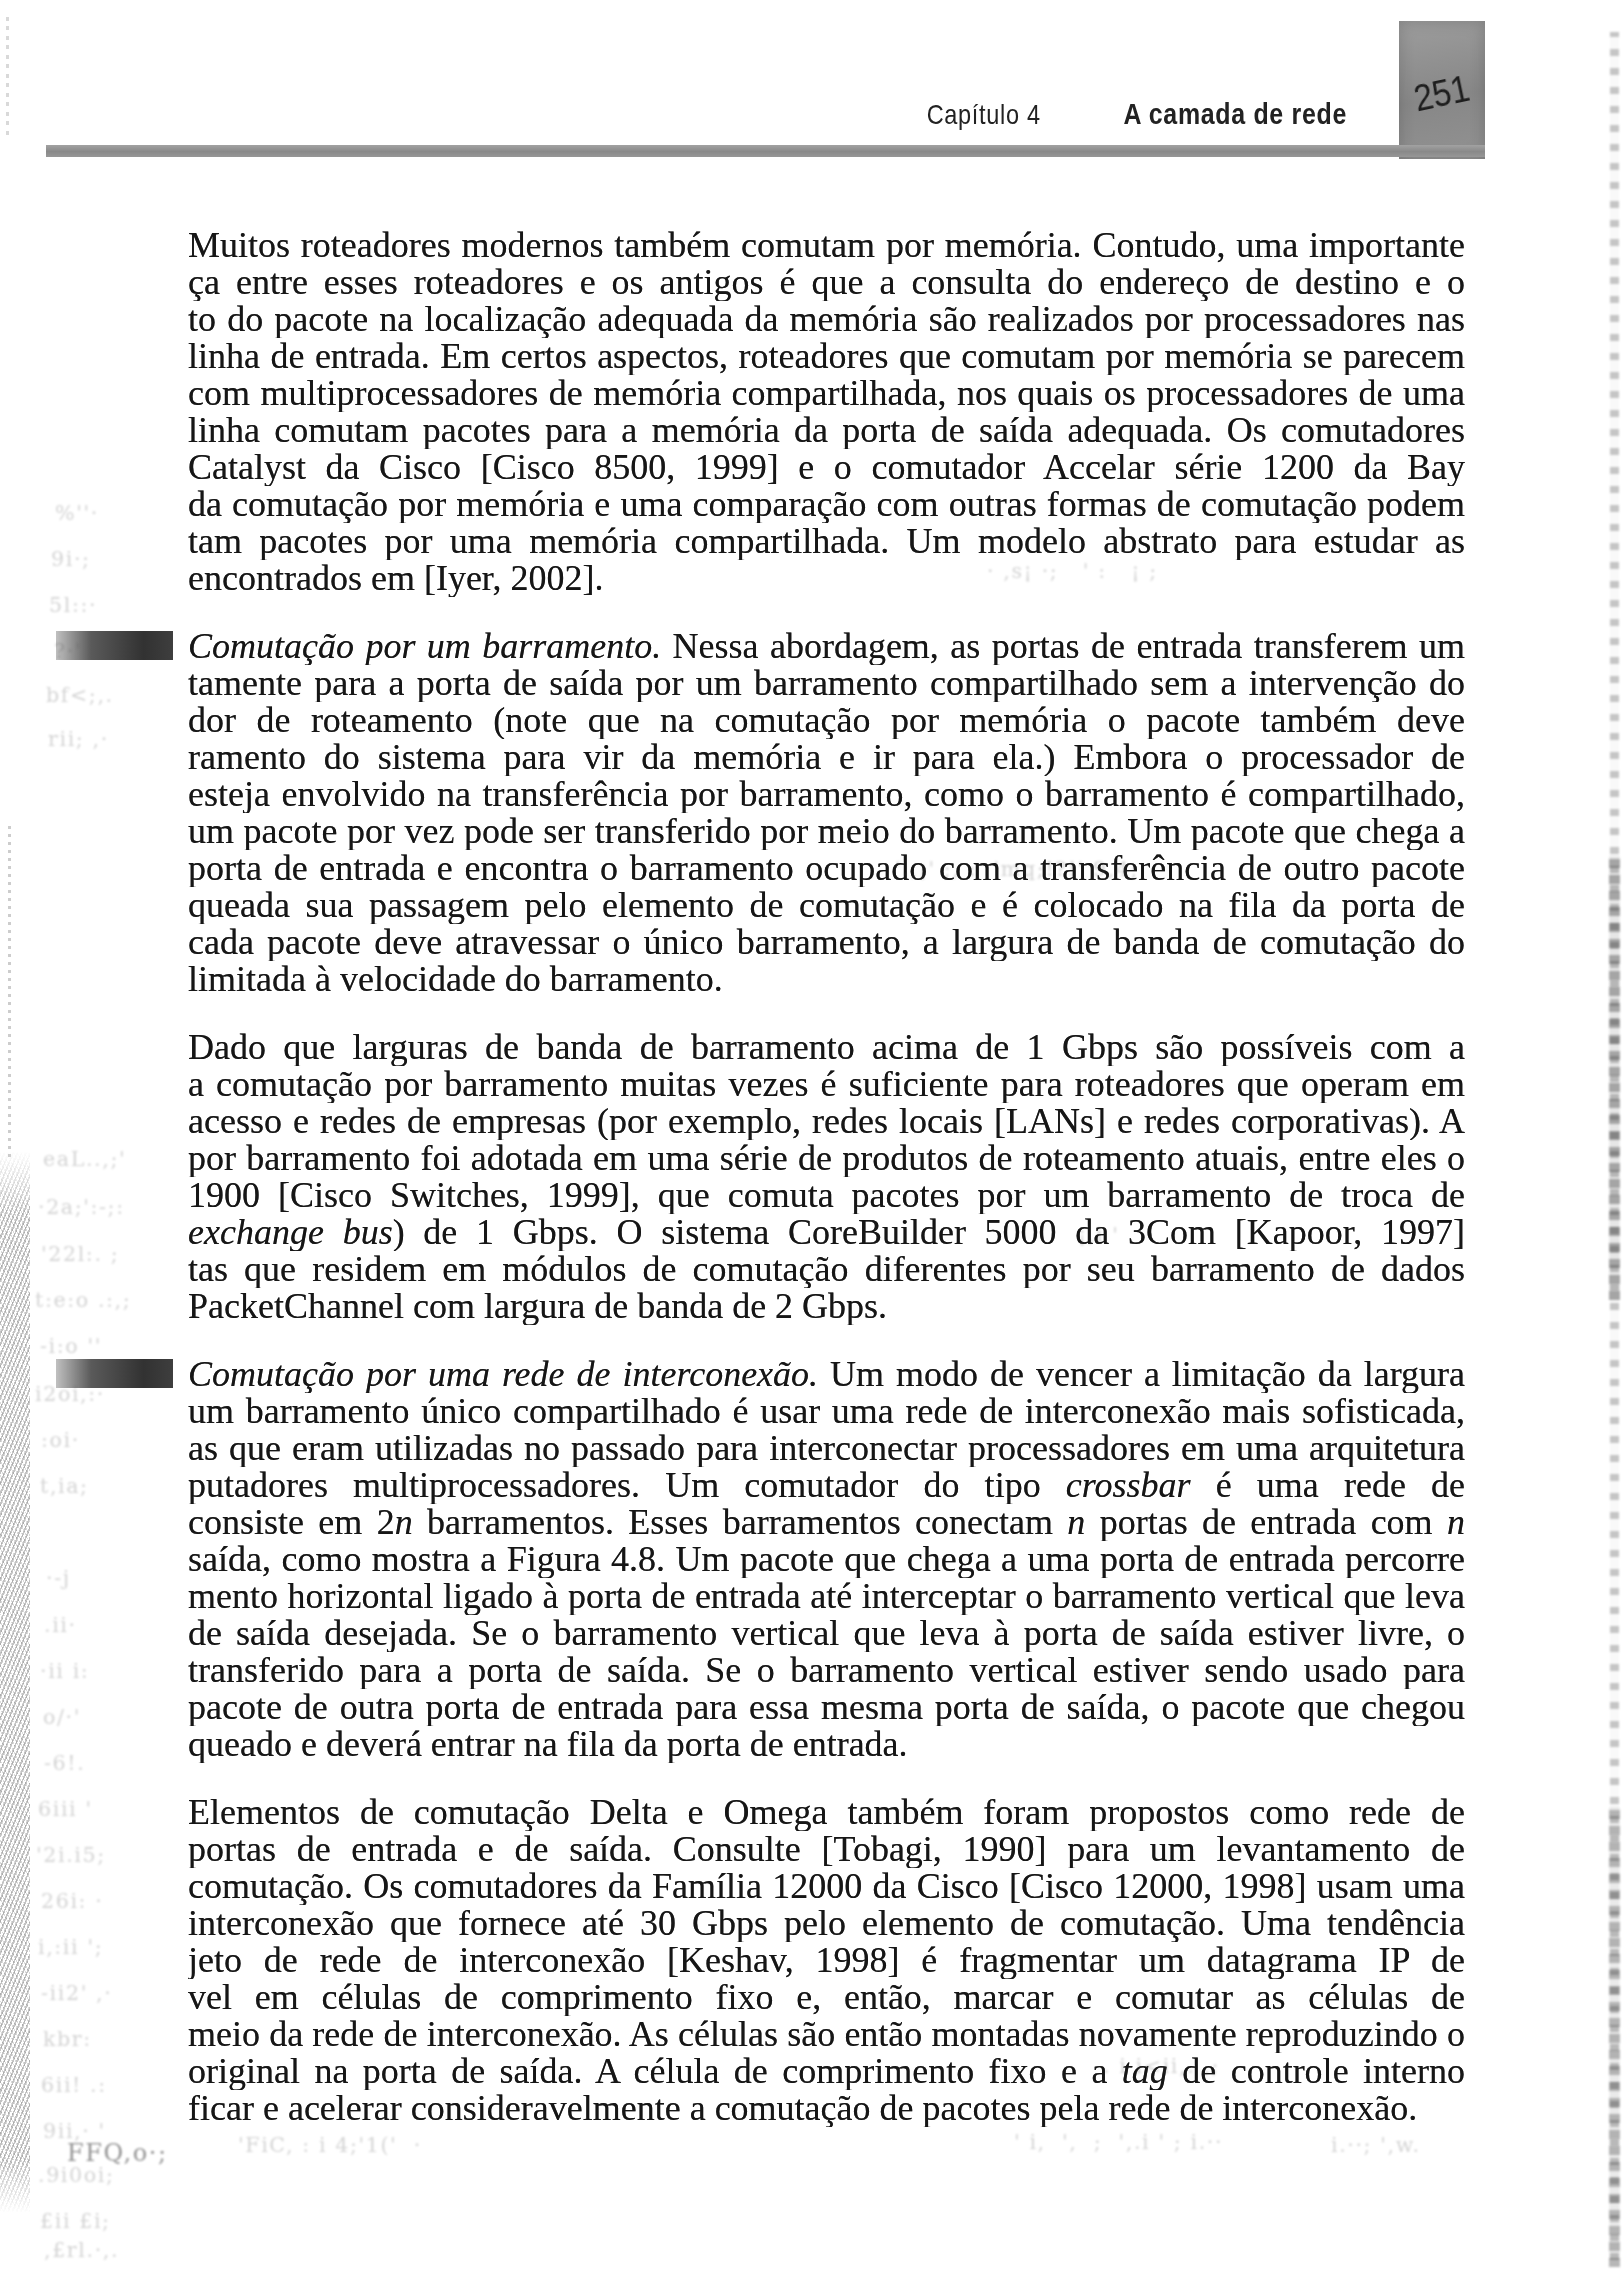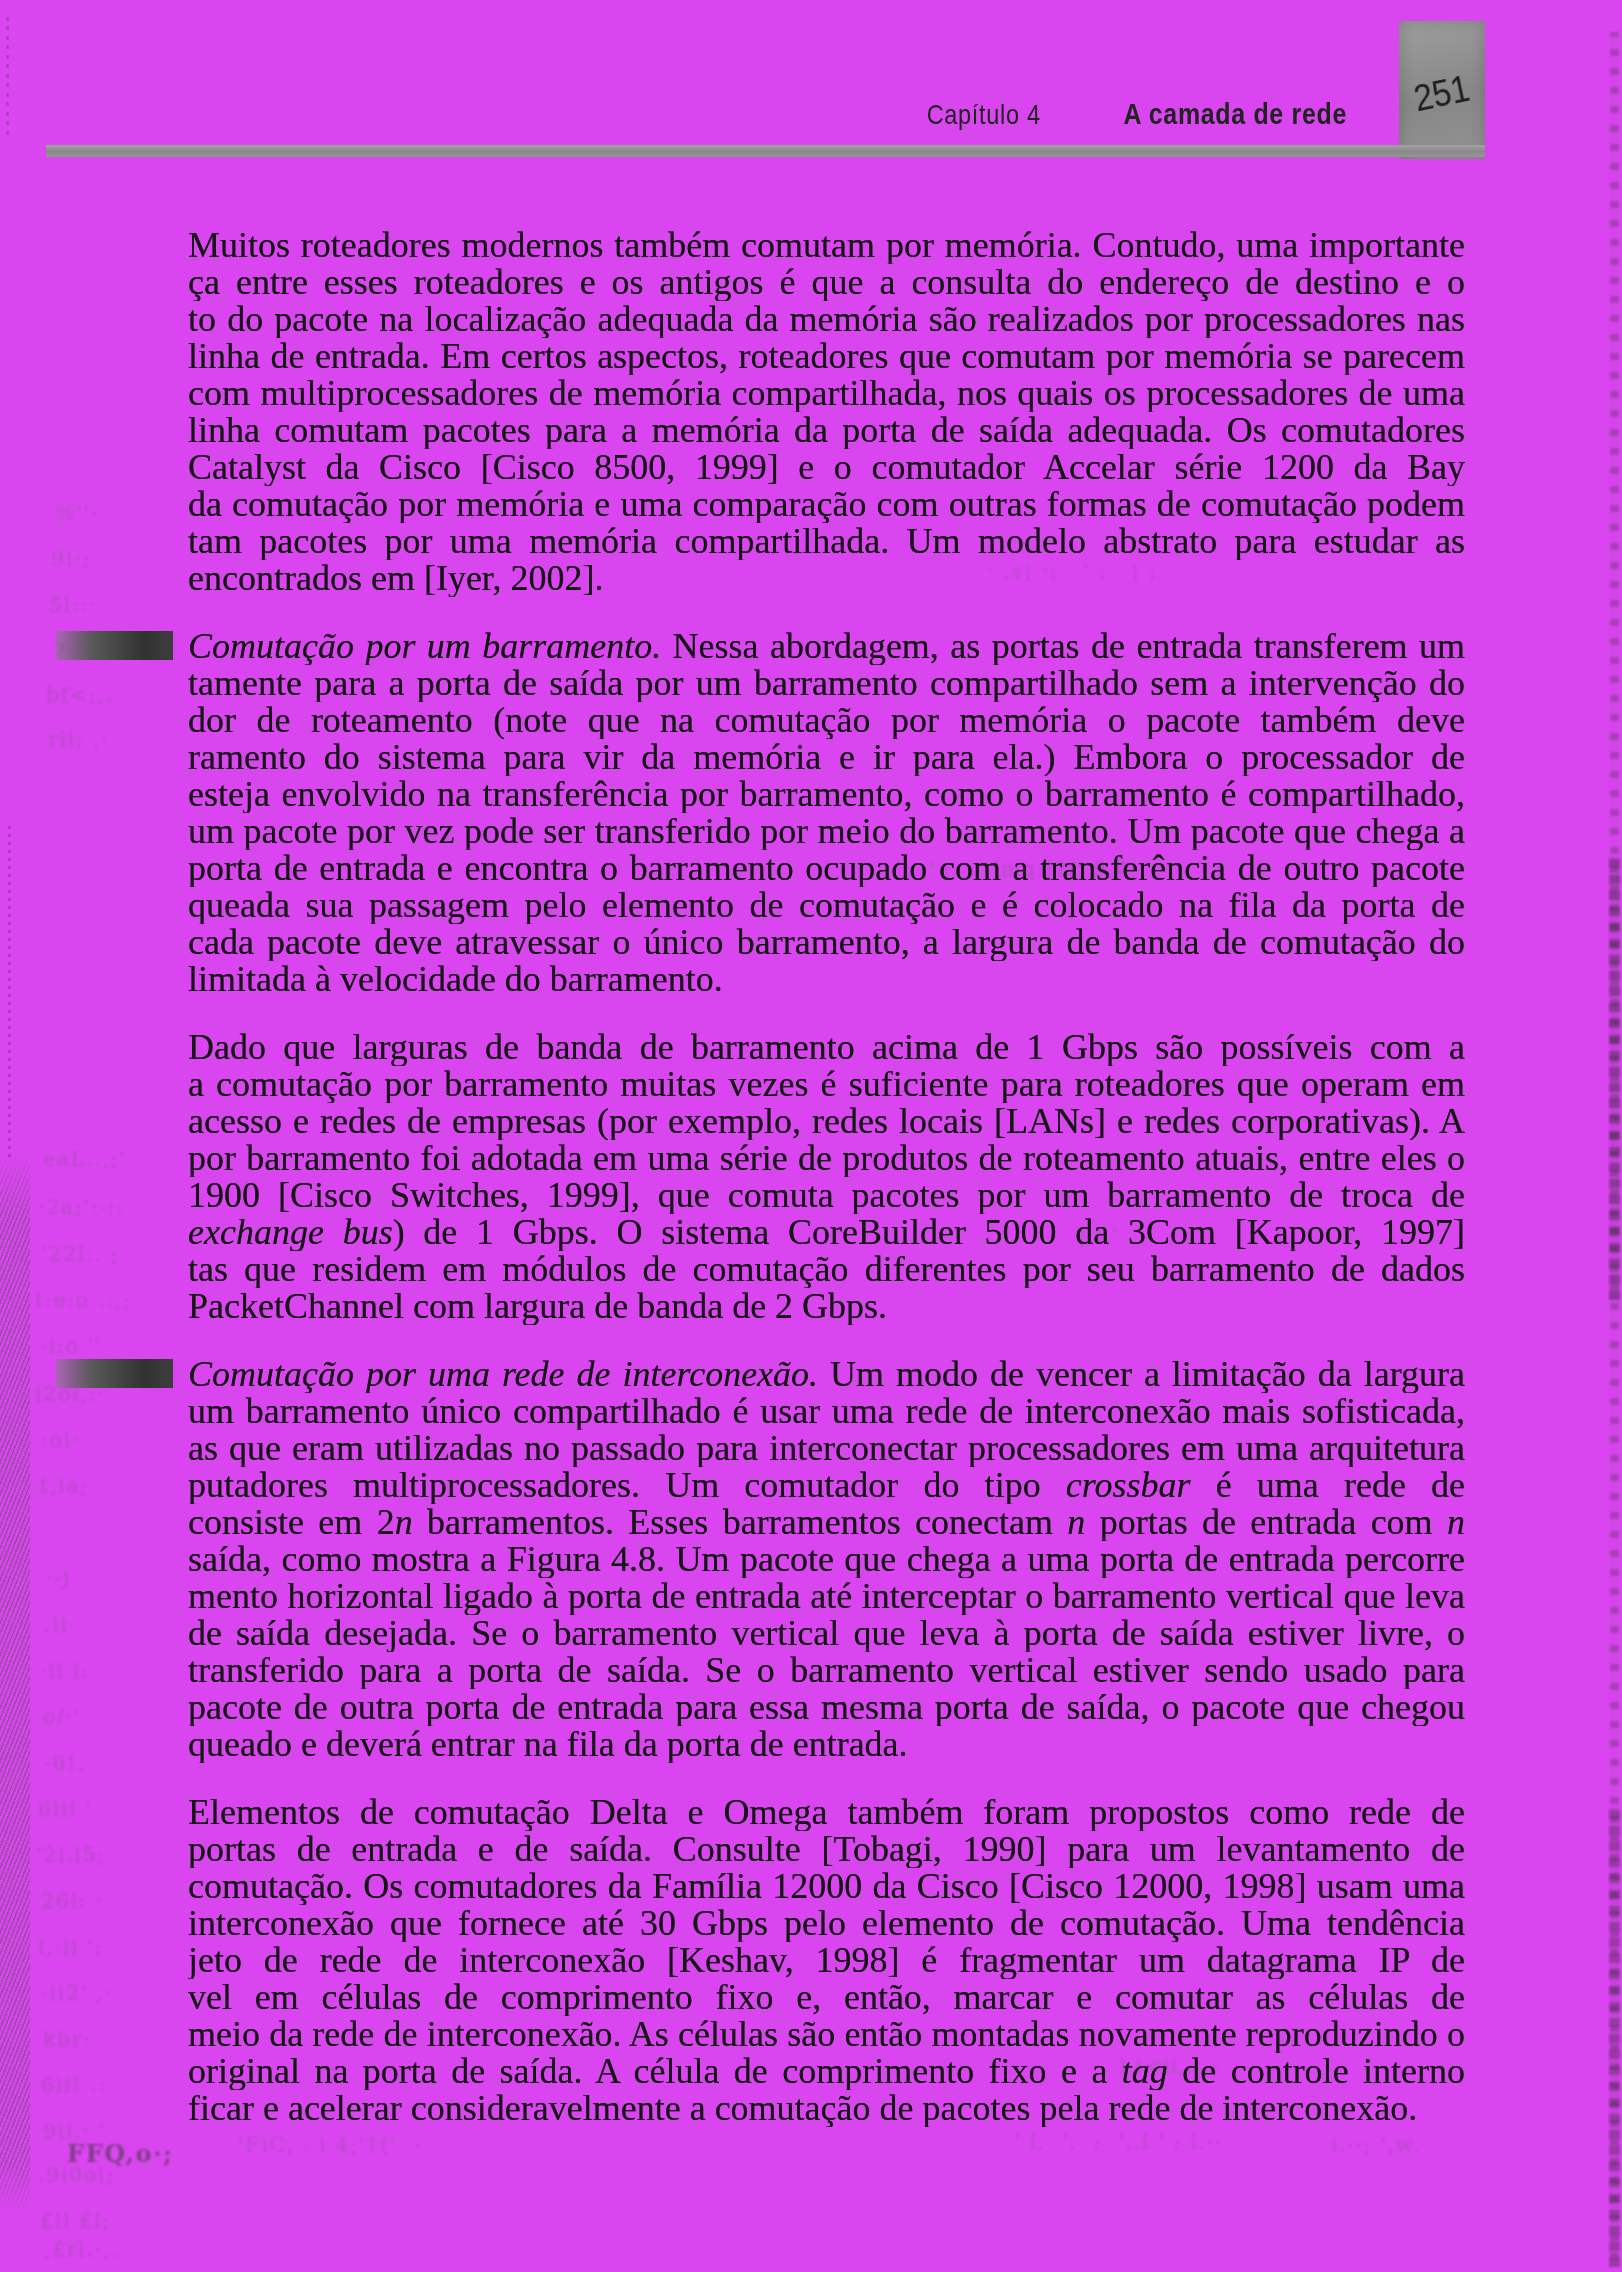--- a/index.html
+++ b/index.html
@@ -1,18 +1,18 @@
 <!DOCTYPE html>
 <html style="font-size:12.7px"><head>
 <meta charset="utf-8">
 <style>
   html,body { margin:0; padding:0; background:#e8e8e6; }
   .page {
     position:relative; width:1623px; height:2273px; margin:0 auto;
-    background:#d946ef; overflow:hidden;
+    background:#ffffff; overflow:hidden;
     font-family:"Liberation Serif", serif; color:#161616;
   }
 
   
   .header-zone { position:absolute; top:98px; left:0; width:1347px; text-align:right;
     font-family:"Liberation Sans", sans-serif; color:#222; filter:blur(0.3px); white-space:nowrap; }
   .chapter-label { display:inline-block; font-size:28px; letter-spacing:0.8px;
     transform:scaleX(.84); transform-origin:right center; margin-right:46px; }
   .section-title { display:inline-block; font-size:29px; font-weight:bold; letter-spacing:0.8px;
     transform:scaleX(.86); transform-origin:right center; }
@@ -35,21 +35,21 @@
   .line.last { text-align:left; }
   .line.last::after { content:none; }
   .line i { font-style:italic; }
   .pmarker { position:absolute; left:-132px; top:3.2px; width:117px; height:29px;
     background:linear-gradient(90deg, rgba(130,130,130,.5), #5a5a5a 30%, #323232 75%, #3e3e3e);
     filter:blur(0.5px); }
 
   
   .artifact { position:absolute; white-space:pre; color:#585858; opacity:.26; filter:blur(1.1px);
     font:20.6px "DejaVu Serif", serif; letter-spacing:1.6px; }
-  .artifact.dark { opacity:.55; filter:blur(0.8px); color:#3a3a3a; font-size:24px;font-weight:bold; }
+  .artifact.dark { opacity:.55; filter:blur(0.8px); color:#3a3a3a; font-size:24px; }
   .left-band { position:absolute; left:0; top:1151px; width:30px; height:1062px; opacity:.85;
     background:
       repeating-linear-gradient(112deg, rgba(70,70,70,.38) 0 1.6px, rgba(0,0,0,0) 1.6px 4px),
       repeating-linear-gradient(64deg, rgba(110,110,110,.3) 0 0.8px, rgba(0,0,0,0) 0.8px 3.2px);
     filter:blur(0.6px);
     -webkit-mask-image:linear-gradient(180deg, transparent 0, #000 6%, #000 95%, transparent);
     mask-image:linear-gradient(180deg, transparent 0, #000 6%, #000 95%, transparent); }
   .left-dots { position:absolute; left:8px; top:824px; width:3.2px; height:333px; opacity:.65;
     background:repeating-linear-gradient(0deg, rgba(0,0,0,.3) 0 3.2px, transparent 3.2px 8px); filter:blur(0.5px); }
   .tl-dots { position:absolute; left:6.3px; top:16px; width:2.4px; height:119px; opacity:.5;

